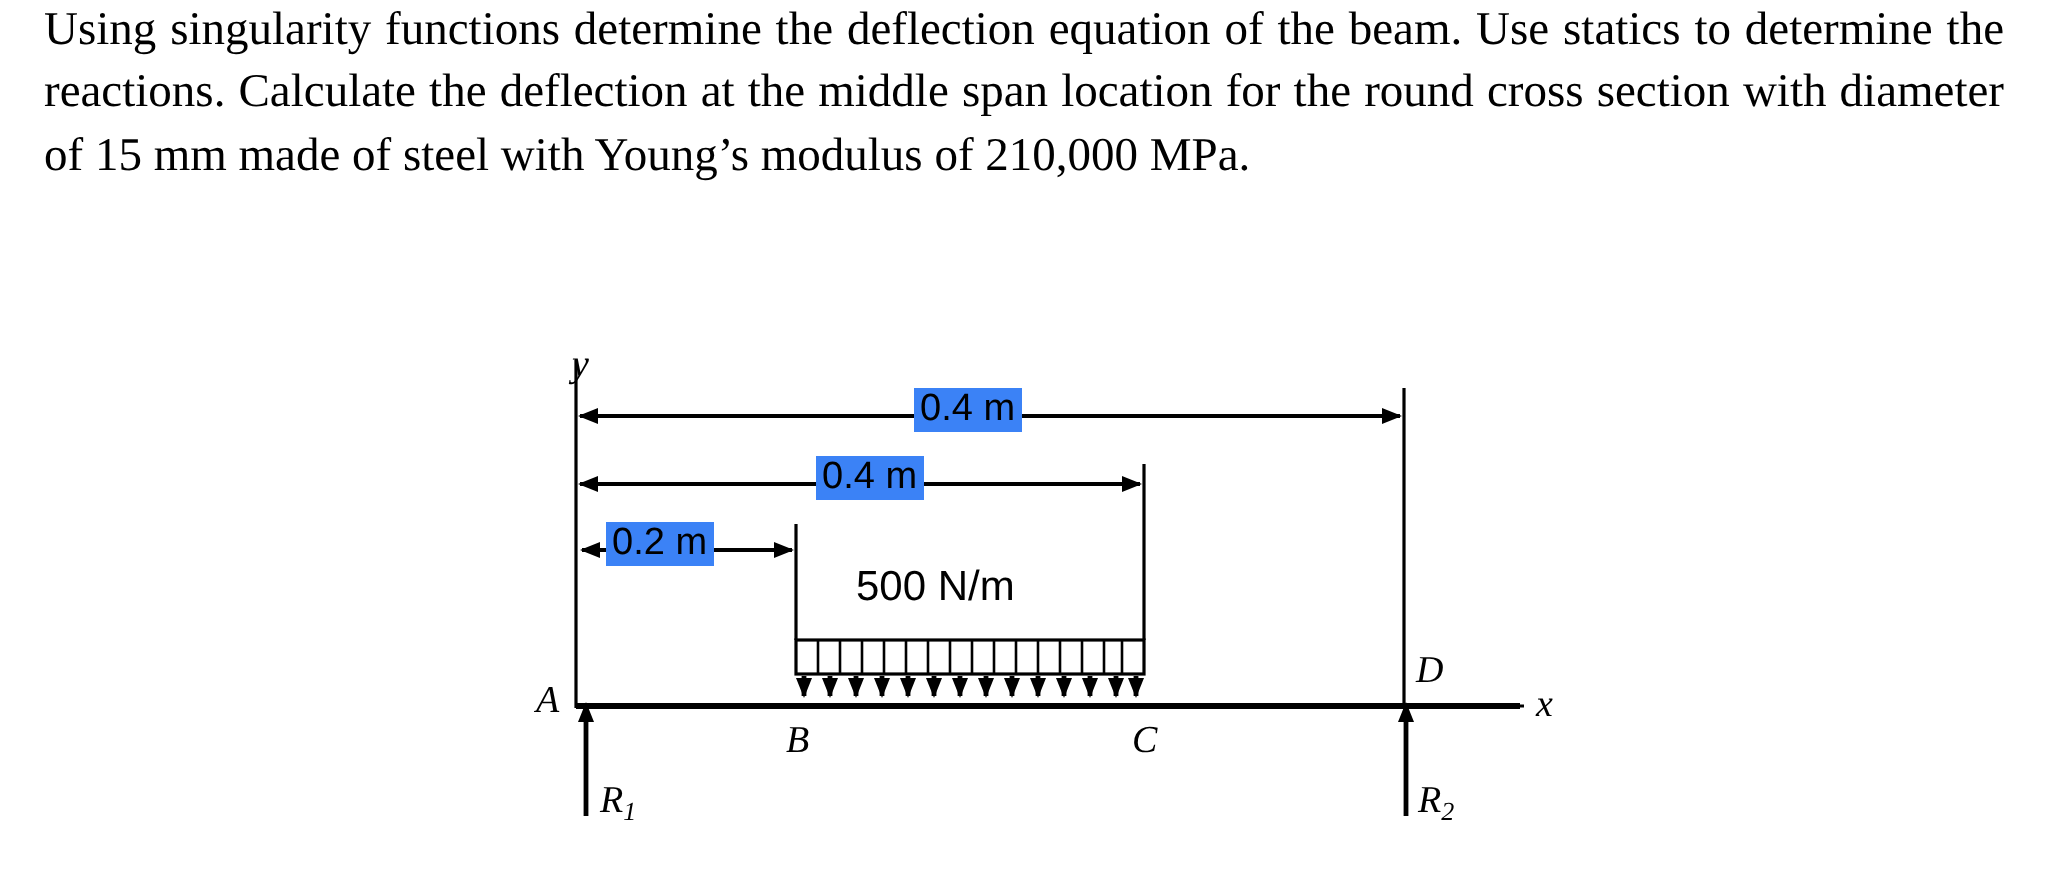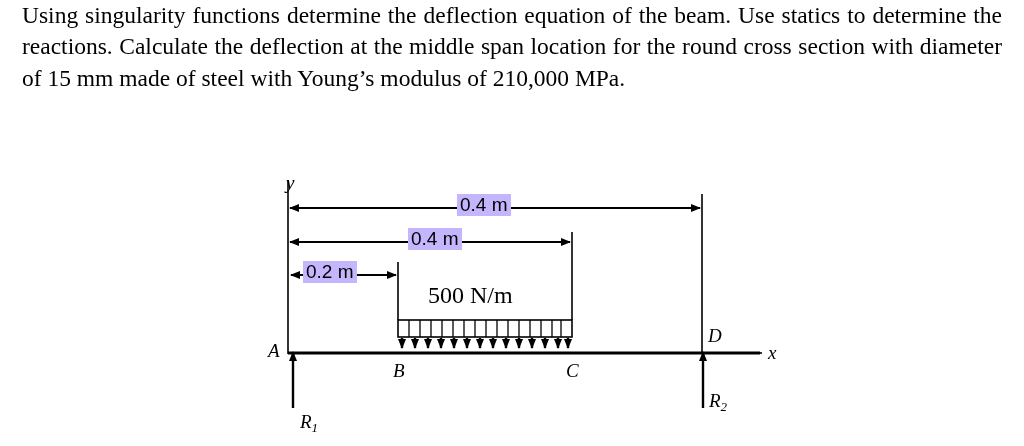--- a/index.html
+++ b/index.html
@@ -33,26 +33,26 @@
     height: 284px;
   }
   .lbl {
     position: absolute;
     white-space: nowrap;
     font-family: "Liberation Serif", serif;
   }
   .dim-label {
     font-family: "Liberation Sans", sans-serif;
     font-size: 19px;
-    background: #c4b5fd;
+    background: #3b82f6;
     padding: 0 3px;
   }
   .load-label {
-    font-family: Liberation Serif, serif;
-    font-size: 24px;
+    font-family: Liberation Sans, sans-serif;
+    font-size: 21px;
   }
   .italic-lbl {
     font-style: italic;
     font-size: 19px;
   }
   .sub {
     font-size: 13px;
     vertical-align: sub;
     font-style: italic;
   }
@@ -141,17 +141,17 @@
   <span class="lbl dim-label" style="left:408px; top:66px;">0.4 m</span>
   <span class="lbl dim-label" style="left:303px; top:99px;">0.2 m</span>
 
   <span class="lbl load-label" style="left:428px; top:120px;">500 N/m</span>
 
   <span class="lbl italic-lbl" style="left:268px; top:178px;">A</span>
   <span class="lbl italic-lbl" style="left:393px; top:198px;">B</span>
   <span class="lbl italic-lbl" style="left:566px; top:198px;">C</span>
   <span class="lbl italic-lbl" style="left:708px; top:163px;">D</span>
 
-  <span class="lbl" style="left:300px; top:228px;margin-top:21px;"><span class="italic-lbl">R</span><span class="sub">1</span></span>
+  <span class="lbl" style="left:300px; top:228px;"><span class="italic-lbl">R</span><span class="sub">1</span></span>
 
   <span class="lbl" style="left:709px; top:228px;"><span class="italic-lbl">R</span><span class="sub">2</span></span>
 
 </div>
 
 </body></html>

